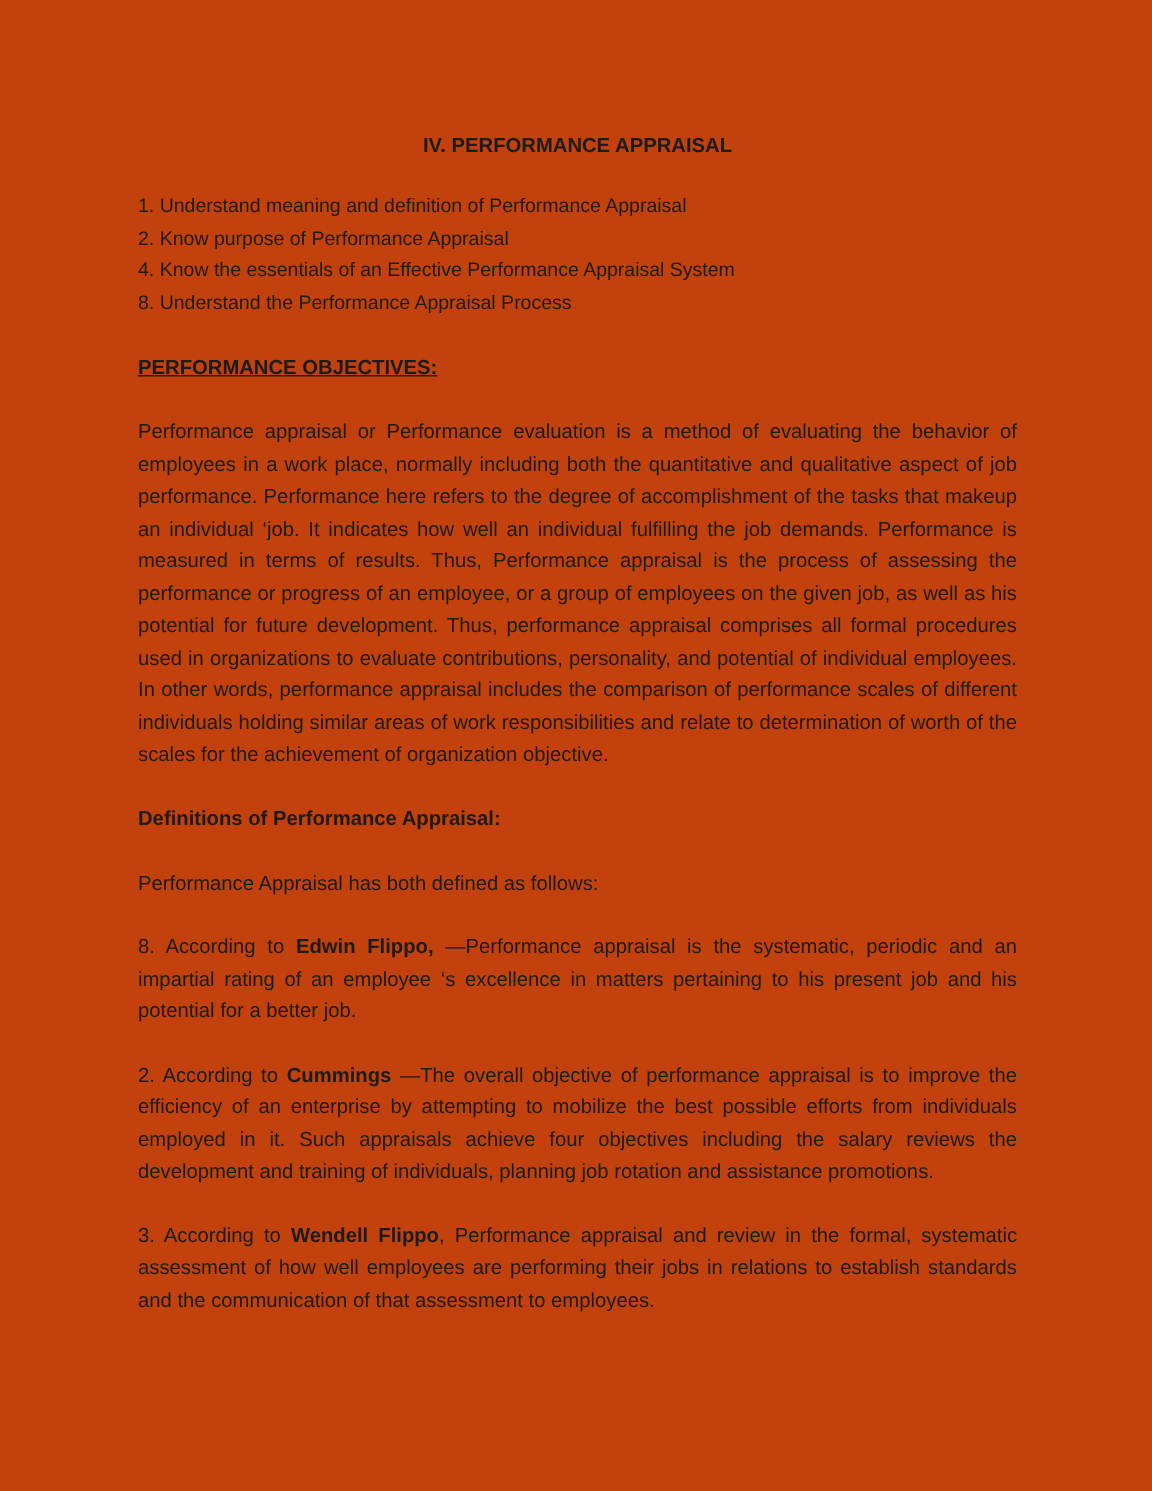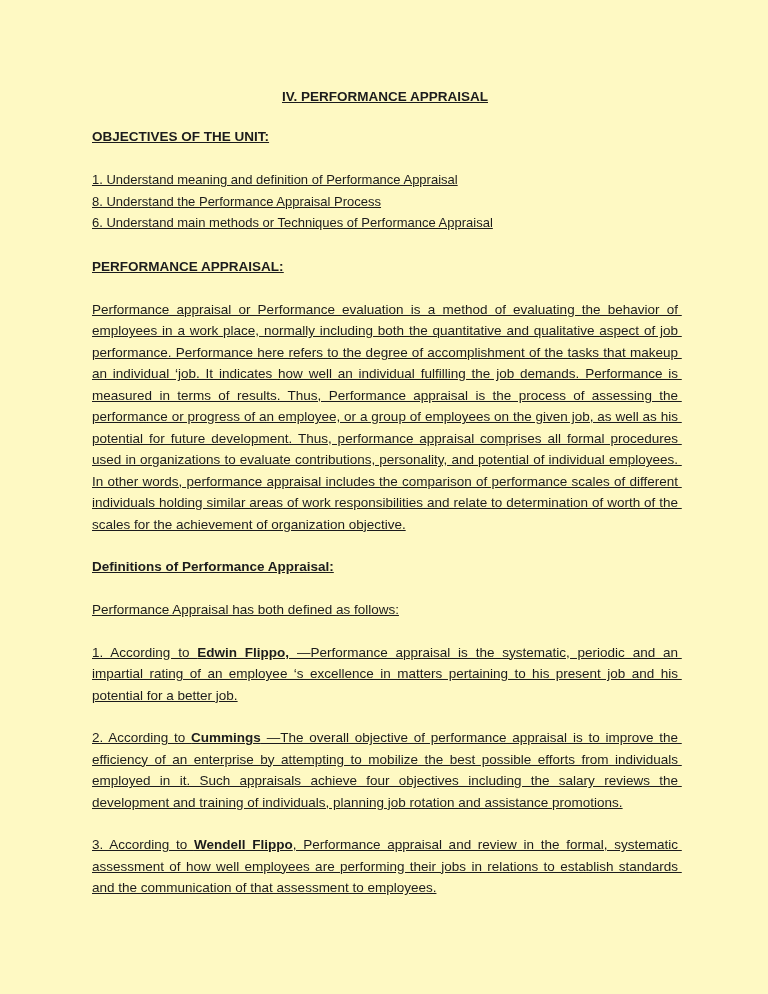--- a/index.html
+++ b/index.html
@@ -7,23 +7,22 @@
   body {
     width: 768px;
     height: 994px;
     font-family: "Liberation Sans", "DejaVu Sans", sans-serif;
     color: #1c1c1c;
     overflow: hidden;
   }
   .page {
     width: 768px;
     height: 994px;
-    background: #fef9c3;
+    background: #c2410c;
     padding: 86px 90px 0 92px;
-    text-decoration: underline;
   }
   .title {
     font-size: 13.5px;
     font-weight: 700;
     text-align: center;
     line-height: 21px;
     margin-bottom: 19px;
   }
   .heading {
     font-size: 13.5px;
@@ -53,36 +52,36 @@
   }
   .bold { font-weight: 700; margin-top: 24px; }
 </style>
 </head>
 <body>
 
 <div class="page">
 
   <div class="title">IV. PERFORMANCE APPRAISAL</div>
 
-  <div class="heading">OBJECTIVES OF THE UNIT:</div>
 
 
   <div class="list">
     <div class="list-item">1. Understand meaning and definition of Performance Appraisal</div>
+    <div class="list-item">2. Know purpose of Performance Appraisal</div>
+    <div class="list-item">4. Know the essentials of an Effective Performance Appraisal System</div>
     <div class="list-item">8. Understand the Performance Appraisal Process</div>
-    <div class="list-item">6. Understand main methods or Techniques of Performance Appraisal</div>
   </div>
 
-  <div class="heading">PERFORMANCE APPRAISAL:</div>
+  <div class="heading">PERFORMANCE OBJECTIVES:</div>
 
   <p class="para justify">Performance appraisal or Performance evaluation is a method of evaluating the behavior of employees in a work place, normally including both the quantitative and qualitative aspect of job performance. Performance here refers to the degree of accomplishment of the tasks that makeup an individual ‘job. It indicates how well an individual fulfilling the job demands. Performance is measured in terms of results. Thus, Performance appraisal is the process of assessing the performance or progress of an employee, or a group of employees on the given job, as well as his potential for future development. Thus, performance appraisal comprises all formal procedures used in organizations to evaluate contributions, personality, and potential of individual employees. In other words, performance appraisal includes the comparison of performance scales of different individuals holding similar areas of work responsibilities and relate to determination of worth of the scales for the achievement of organization objective.</p>
 
   <div class="subheading">Definitions of Performance Appraisal:</div>
 
   <p class="para">Performance Appraisal has both defined as follows:</p>
 
-  <p class="para justify"><span>1. According to </span><span class="bold">Edwin Flippo,</span><span> —Performance appraisal is the systematic, periodic and an impartial rating of an employee ‘s excellence in matters pertaining to his present job and his potential for a better job.</span></p>
+  <p class="para justify"><span>8. According to </span><span class="bold">Edwin Flippo,</span><span> —Performance appraisal is the systematic, periodic and an impartial rating of an employee ‘s excellence in matters pertaining to his present job and his potential for a better job.</span></p>
 
   <p class="para justify"><span>2. According to </span><span class="bold">Cummings</span><span> —The overall objective of performance appraisal is to improve the efficiency of an enterprise by attempting to mobilize the best possible efforts from individuals employed in it. Such appraisals achieve four objectives including the salary reviews the development and training of individuals, planning job rotation and assistance promotions.</span></p>
 
   <p class="para justify"><span>3. According to </span><span class="bold">Wendell Flippo</span><span>, Performance appraisal and review in the formal, systematic assessment of how well employees are performing their jobs in relations to establish standards and the communication of that assessment to employees.</span></p>
 
 </div>
 
 </body></html>

